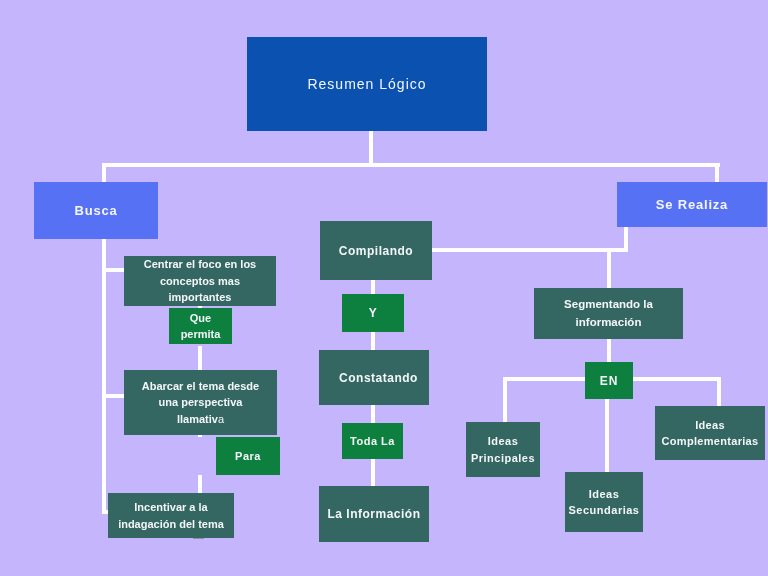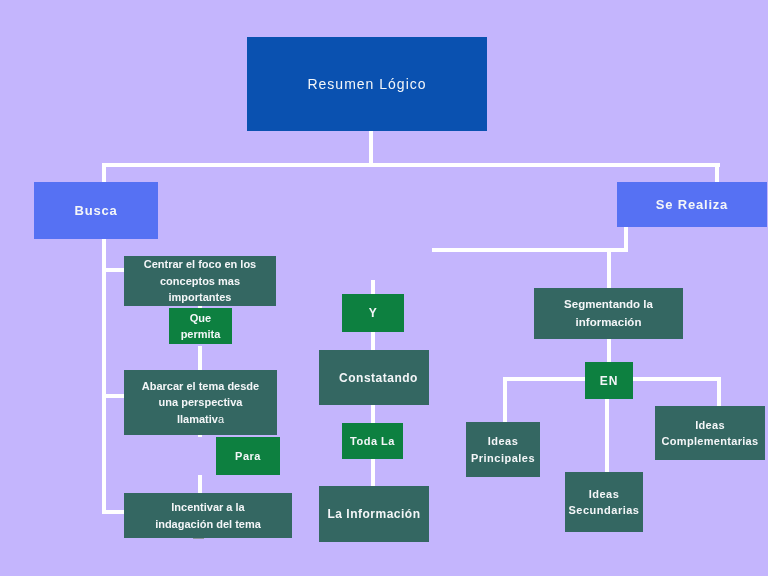--- a/index.html
+++ b/index.html
@@ -27,21 +27,21 @@
   .reg{font-weight:400;}
 
   
   #root{left:247px;top:37px;width:240px;height:94px;font-size:14px;font-weight:400;letter-spacing:1px;}
   #busca{left:34px;top:182px;width:124px;height:57px;font-size:13px;letter-spacing:.8px;}
   #se-realiza{left:589px;top:182px;width:150px;height:45px;font-size:13px;letter-spacing:.8px;margin-left:28px;}
   #centrar{left:124px;top:256px;width:152px;height:50px;font-size:11px;line-height:1.5;}
   #que-permita{left:169px;top:308px;width:63px;height:36px;font-size:11px;line-height:1.5;}
   #abarcar{left:124px;top:370px;width:153px;height:65px;font-size:11px;line-height:1.5;}
   #para{left:168px;top:437px;width:64px;height:38px;font-size:11px;letter-spacing:.5px;margin-left:48px;}
-  #incentivar{left:124px;top:493px;width:168px;height:45px;font-size:11px;line-height:1.5;}
+  #incentivar{left:108px;top:493px;width:126px;height:45px;font-size:11px;line-height:1.5;}
   #compilando{left:320px;top:221px;width:112px;height:59px;font-size:12px;letter-spacing:.5px;}
   #y-node{left:342px;top:294px;width:62px;height:38px;font-size:12px;letter-spacing:.5px;}
   #constatando{left:319px;top:350px;width:110px;height:55px;font-size:12px;letter-spacing:.5px;padding-left:9px;}
   #toda-la{left:342px;top:423px;width:61px;height:36px;font-size:11px;letter-spacing:.5px;}
   #la-informacion{left:319px;top:486px;width:110px;height:56px;font-size:12px;letter-spacing:.5px;}
   #segmentando{left:534px;top:288px;width:149px;height:51px;font-size:11.5px;line-height:1.5;}
   #en-node{left:585px;top:362px;width:48px;height:37px;font-size:12px;letter-spacing:1px;}
   #ideas-principales{left:466px;top:422px;width:74px;height:55px;font-size:11px;line-height:1.5;letter-spacing:.5px;}
   #ideas-secundarias{left:565px;top:472px;width:78px;height:60px;font-size:11px;line-height:1.5;letter-spacing:.5px;}
   #ideas-complementarias{left:655px;top:406px;width:110px;height:54px;font-size:11px;line-height:1.5;letter-spacing:.3px;}
@@ -137,20 +137,23 @@
 
   <div class="node green" id="para">
     <span>Para</span>
   </div>
 
   <div class="node teal" id="incentivar">
     <div>Incentivar a la</div>
     <div>indagación del tema</div>
   </div>
 
+  <div class="node teal" id="compilando">
+    <span>Compilando</span>
+  </div>
 
   <div class="node green" id="y-node">
     <span>Y</span>
   </div>
 
   <div class="node teal" id="constatando">
     <span>Constatando</span>
   </div>
 
   <div class="node green" id="toda-la">

